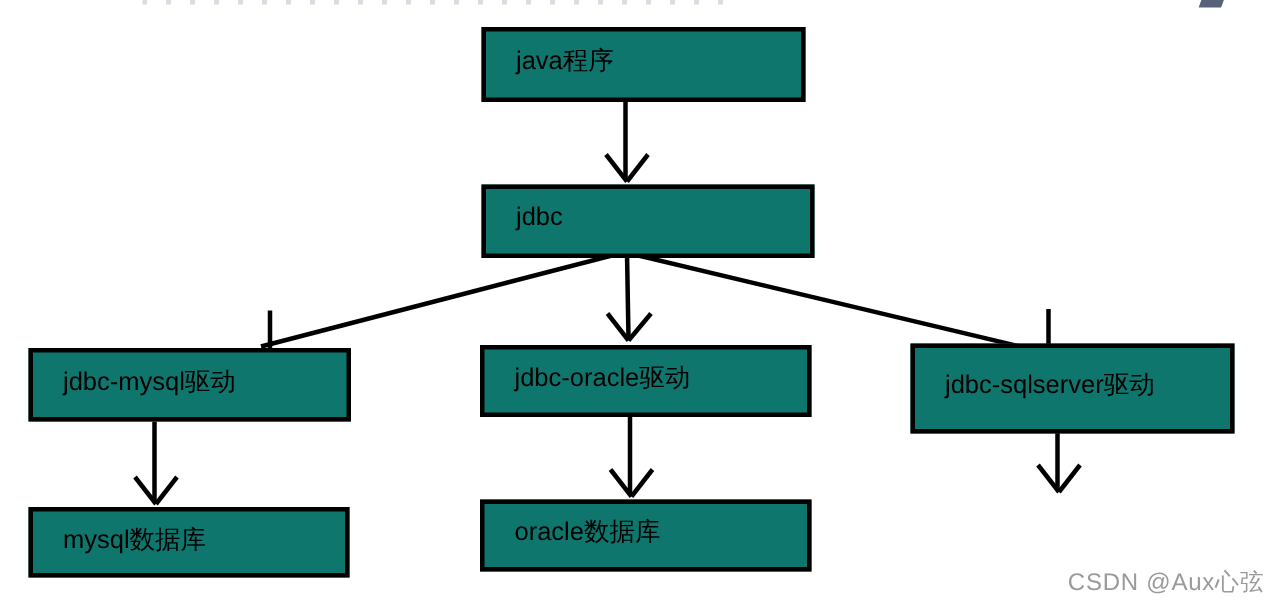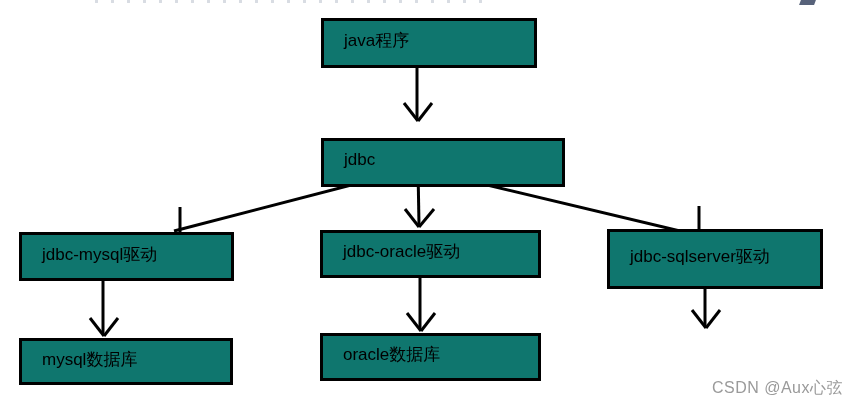--- a/index.html
+++ b/index.html
@@ -97,21 +97,21 @@
       <line x1="705" y1="277" x2="705" y2="326"></line>
       <polyline points="692,310 706,328"></polyline>
       <polyline points="720,310 706,328"></polyline>
     </g>
   </svg>
 
   <div class="node" style="left:321px;top:18px;width:216px;height:50px">
     <span>java程序</span>
   </div>
 
-  <div class="node" style="left:321px;top:138px;width:244px;height:49px">
+  <div class="node" style="left:321px;top:123px;width:222px;height:49px">
     <span>jdbc</span>
   </div>
 
   <div class="node" style="left:320px;top:230px;width:221px;height:48px">
     <span>jdbc-oracle驱动</span>
   </div>
 
   <div class="node" style="left:19px;top:232px;width:215px;height:49px">
     <span>jdbc-mysql驱动</span>
   </div>

